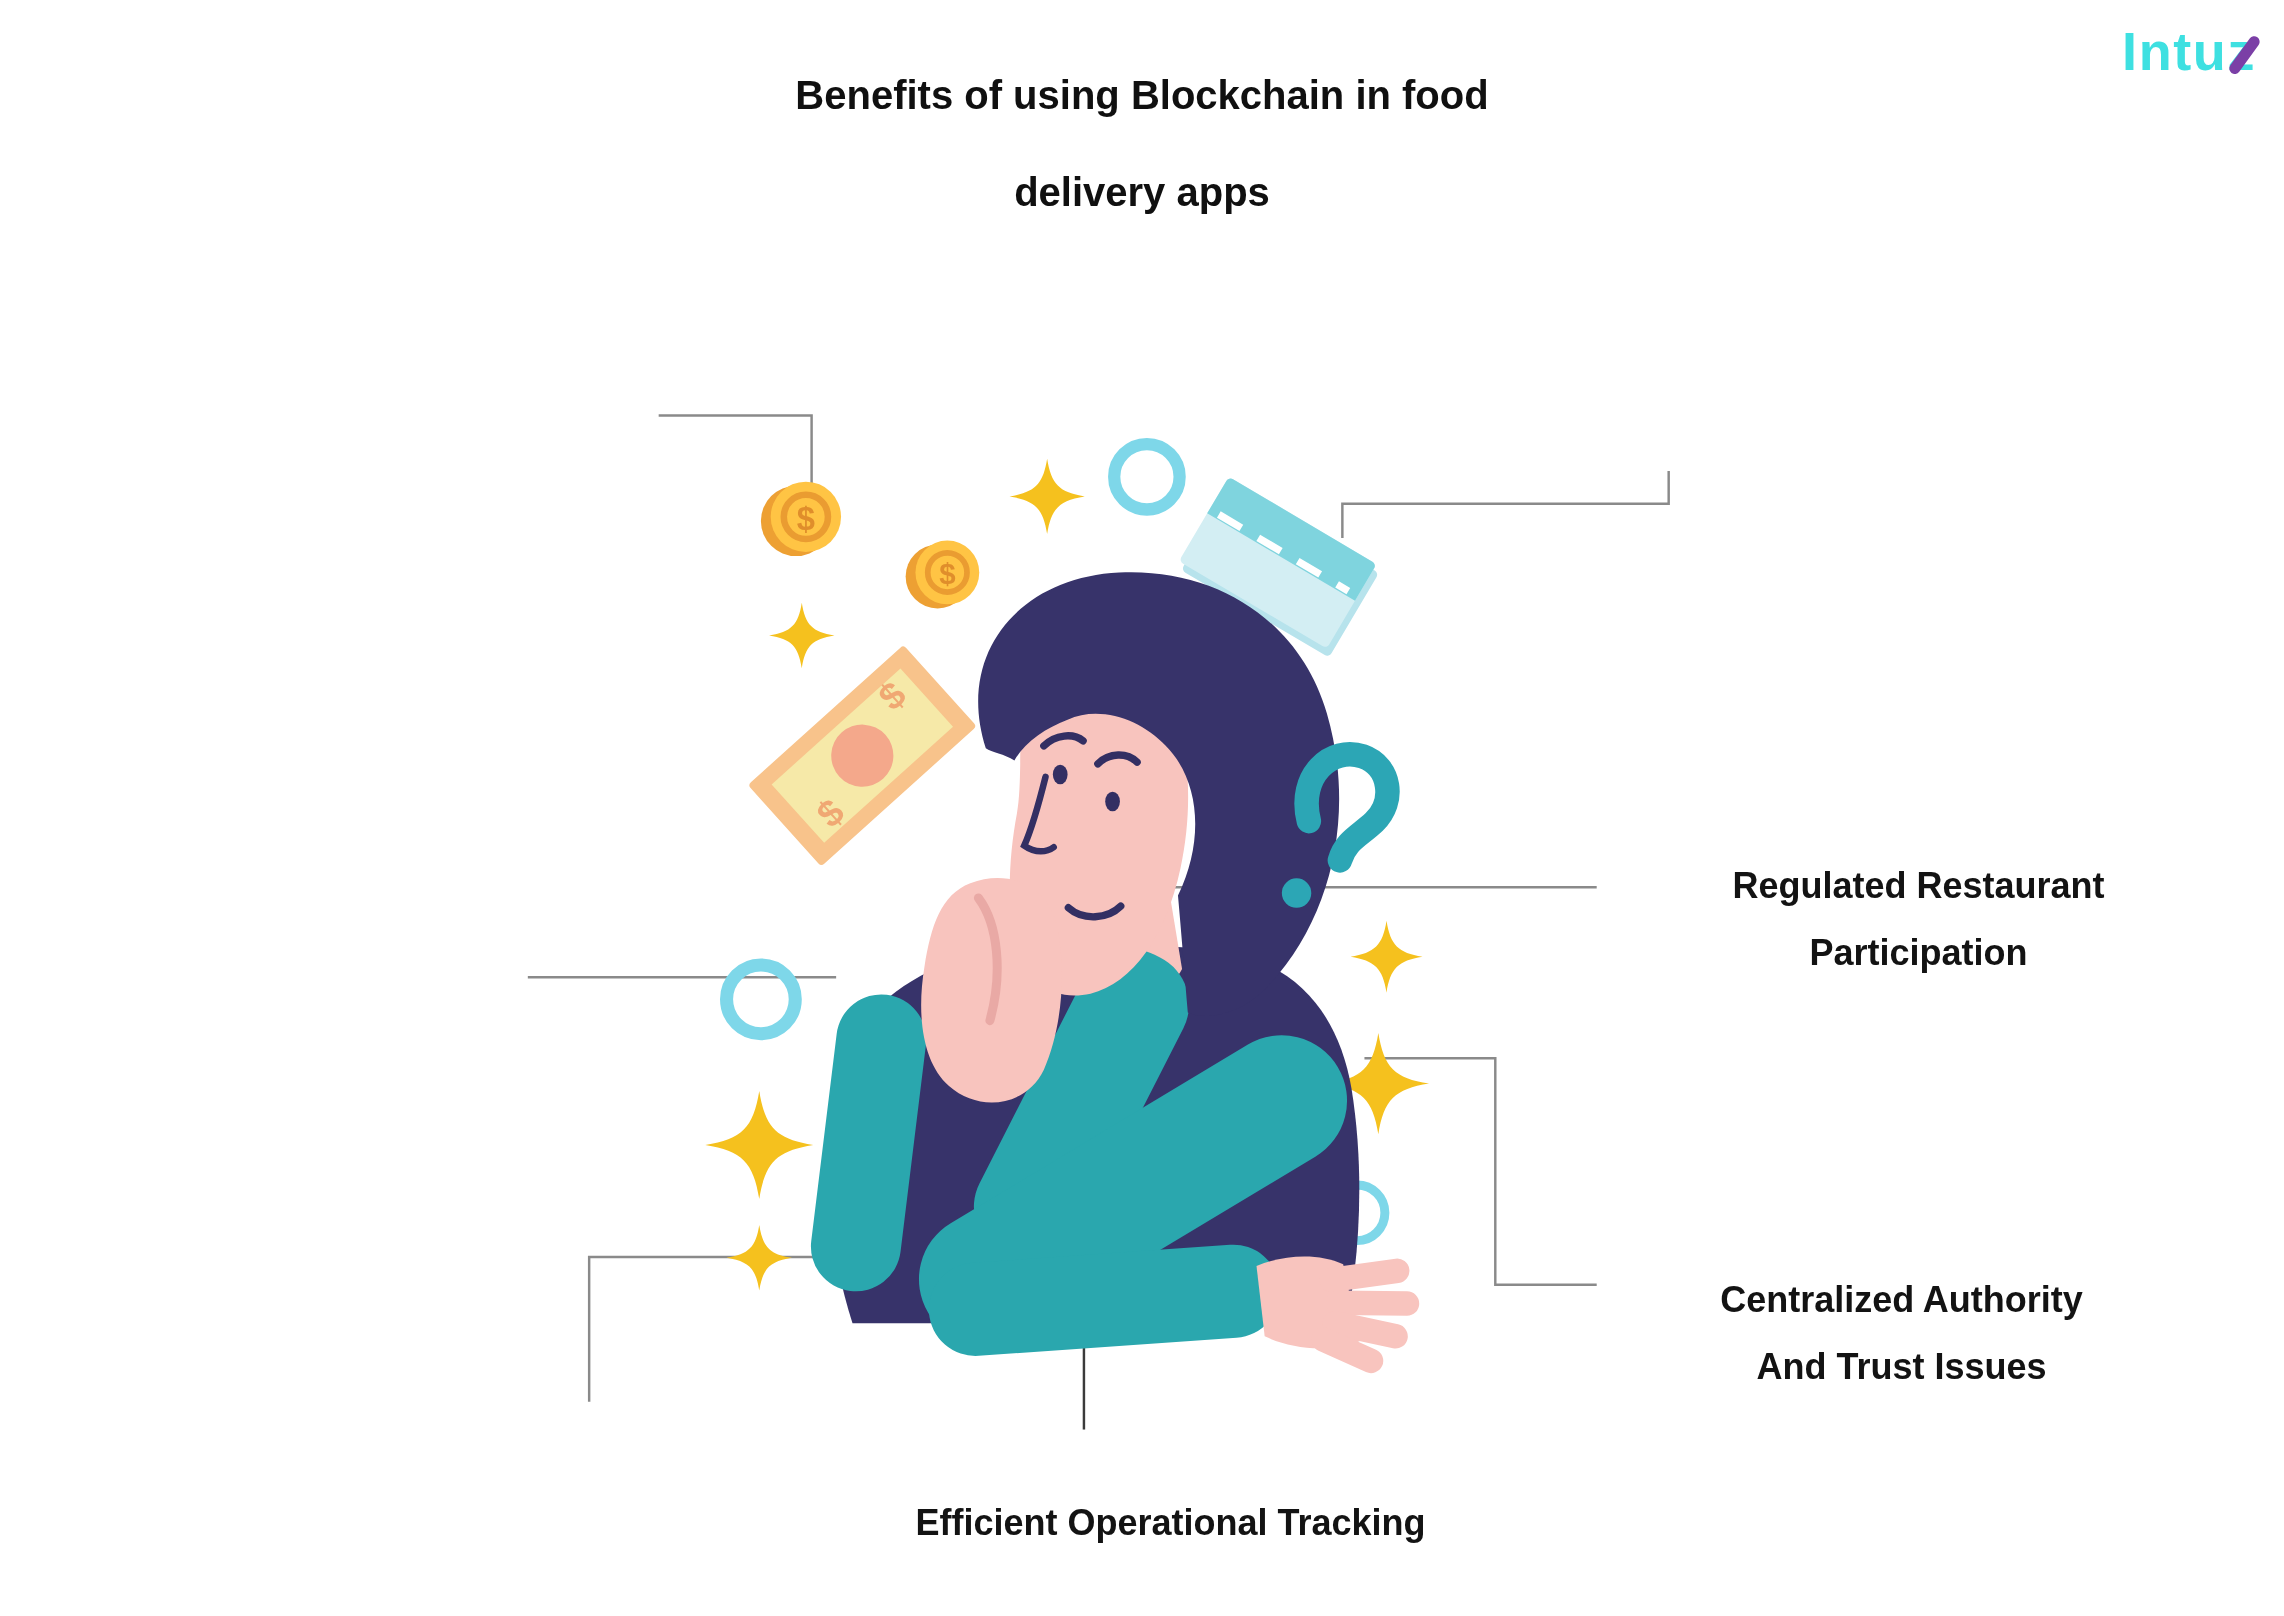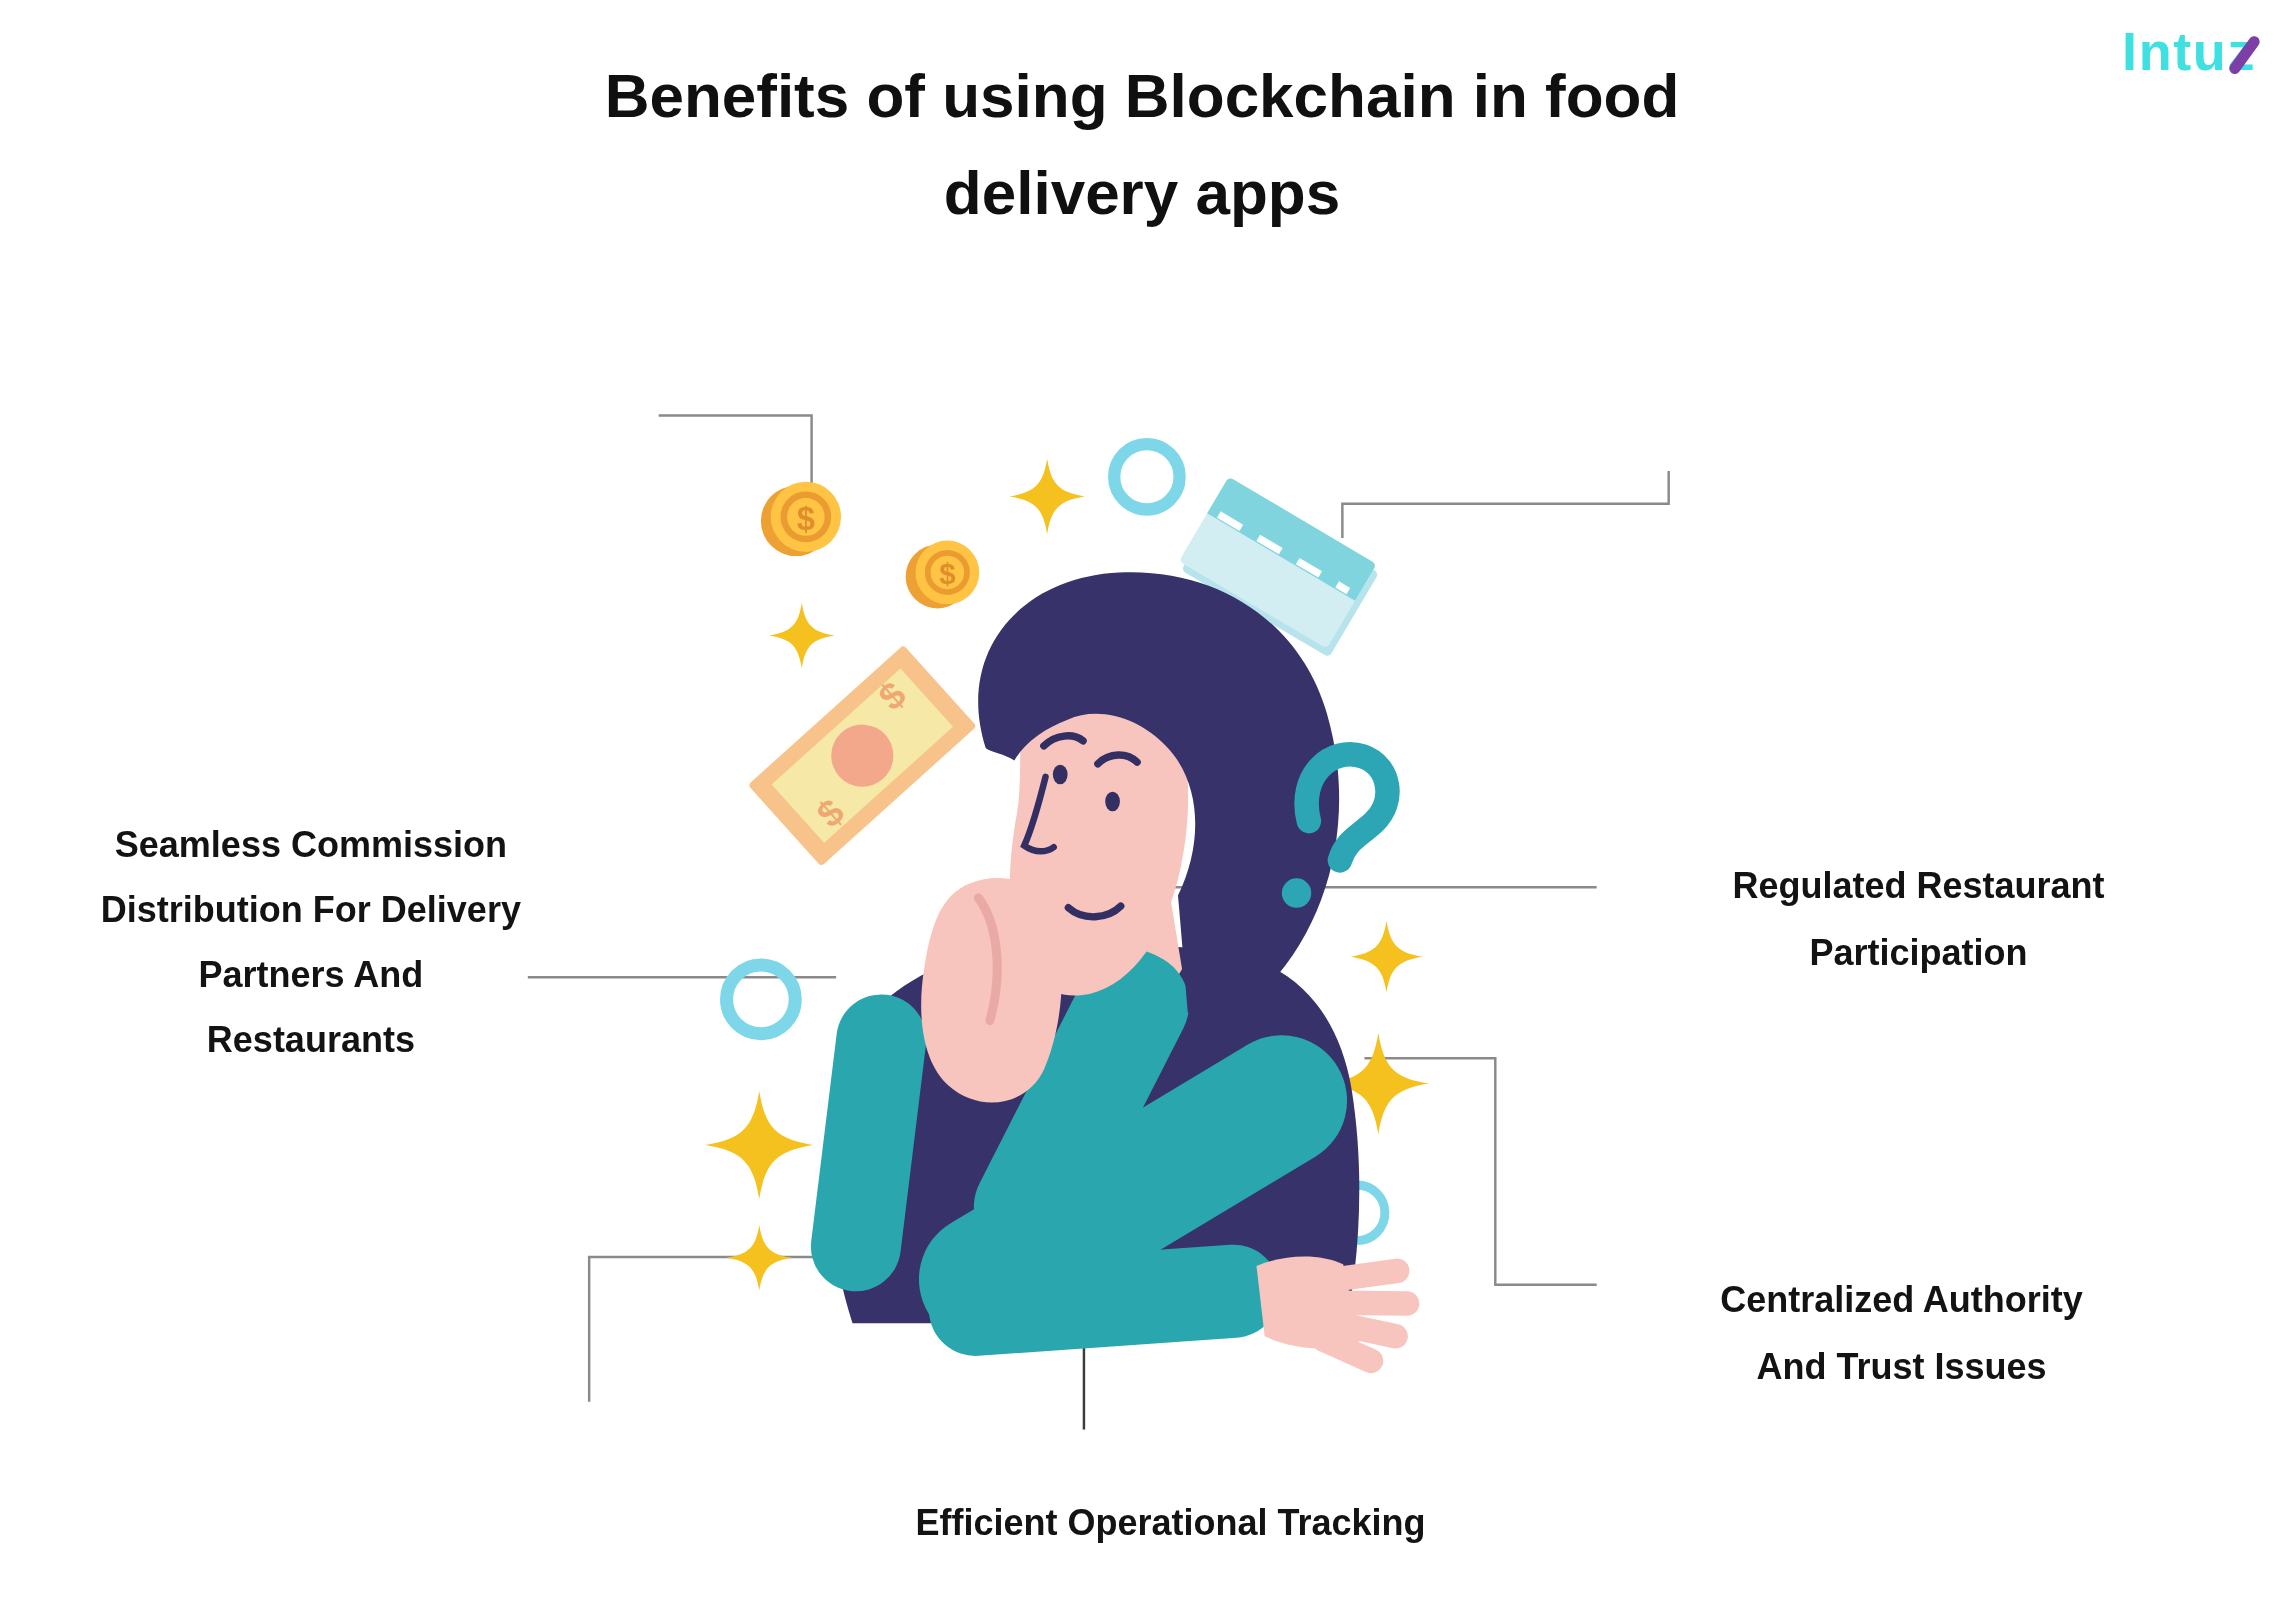--- a/index.html
+++ b/index.html
@@ -2,21 +2,21 @@
 <html style="font-size:13px"><head>
 <meta charset="utf-8">
 <style>
   html,body{margin:0;padding:0;background:#fff;}
   #canvas{
     position:relative;width:2284px;height:1616px;background:#ffffff;
     font-family:"Liberation Sans",sans-serif;overflow:hidden;
   }
   #page-title{
     position:absolute;left:0;right:0;top:47px;text-align:center;
-    font-size:62px;font-weight:700;line-height:97px;color:#101010;
+    font-size:40px;font-weight:700;line-height:97px;color:#101010;
     letter-spacing:0px;white-space:pre-line;
     width:1309px;margin:0 auto;
   }
   #logo{
     position:absolute;top:19.6px;right:28px;height:69px;
     font-size:54px;font-weight:700;color:#3ee0e1;letter-spacing:1.6px;
   }
   #logo .z-accent{
     position:absolute;right:6.5px;top:13px;width:10.6px;height:44px;border-radius:5.7px;
     background:#7b3fa6;transform:rotate(36deg);
@@ -148,24 +148,20 @@
       <ellipse cx="1296" cy="947" rx="9" ry="12" fill="#332f63"></ellipse>
       <ellipse cx="1360" cy="980" rx="9" ry="12" fill="#332f63"></ellipse>
     </g>
 
     <g>
       <path d="M 1600 1004 C 1586 948 1628 912 1666 925 C 1700 937 1706 980 1680 1005 C 1662 1022 1645 1028 1638 1052" fill="none" stroke="#2ca6b5" stroke-width="30" stroke-linecap="round"></path>
       <circle cx="1585" cy="1092" r="18" fill="#2ca6b5"></circle>
     </g>
   </svg>
 
-  <div id="label-seamless" class="benefit-label">Seamless Commission
-Distribution For Delivery
-Partners And
-Restaurants</div>
   <div id="label-regulated" class="benefit-label">Regulated Restaurant
 Participation</div>
   <div id="label-centralized" class="benefit-label">Centralized Authority
 And Trust Issues</div>
   <div id="label-efficient" class="benefit-label">Efficient Operational Tracking</div>
 
 </div>
 
 
 </body></html>

